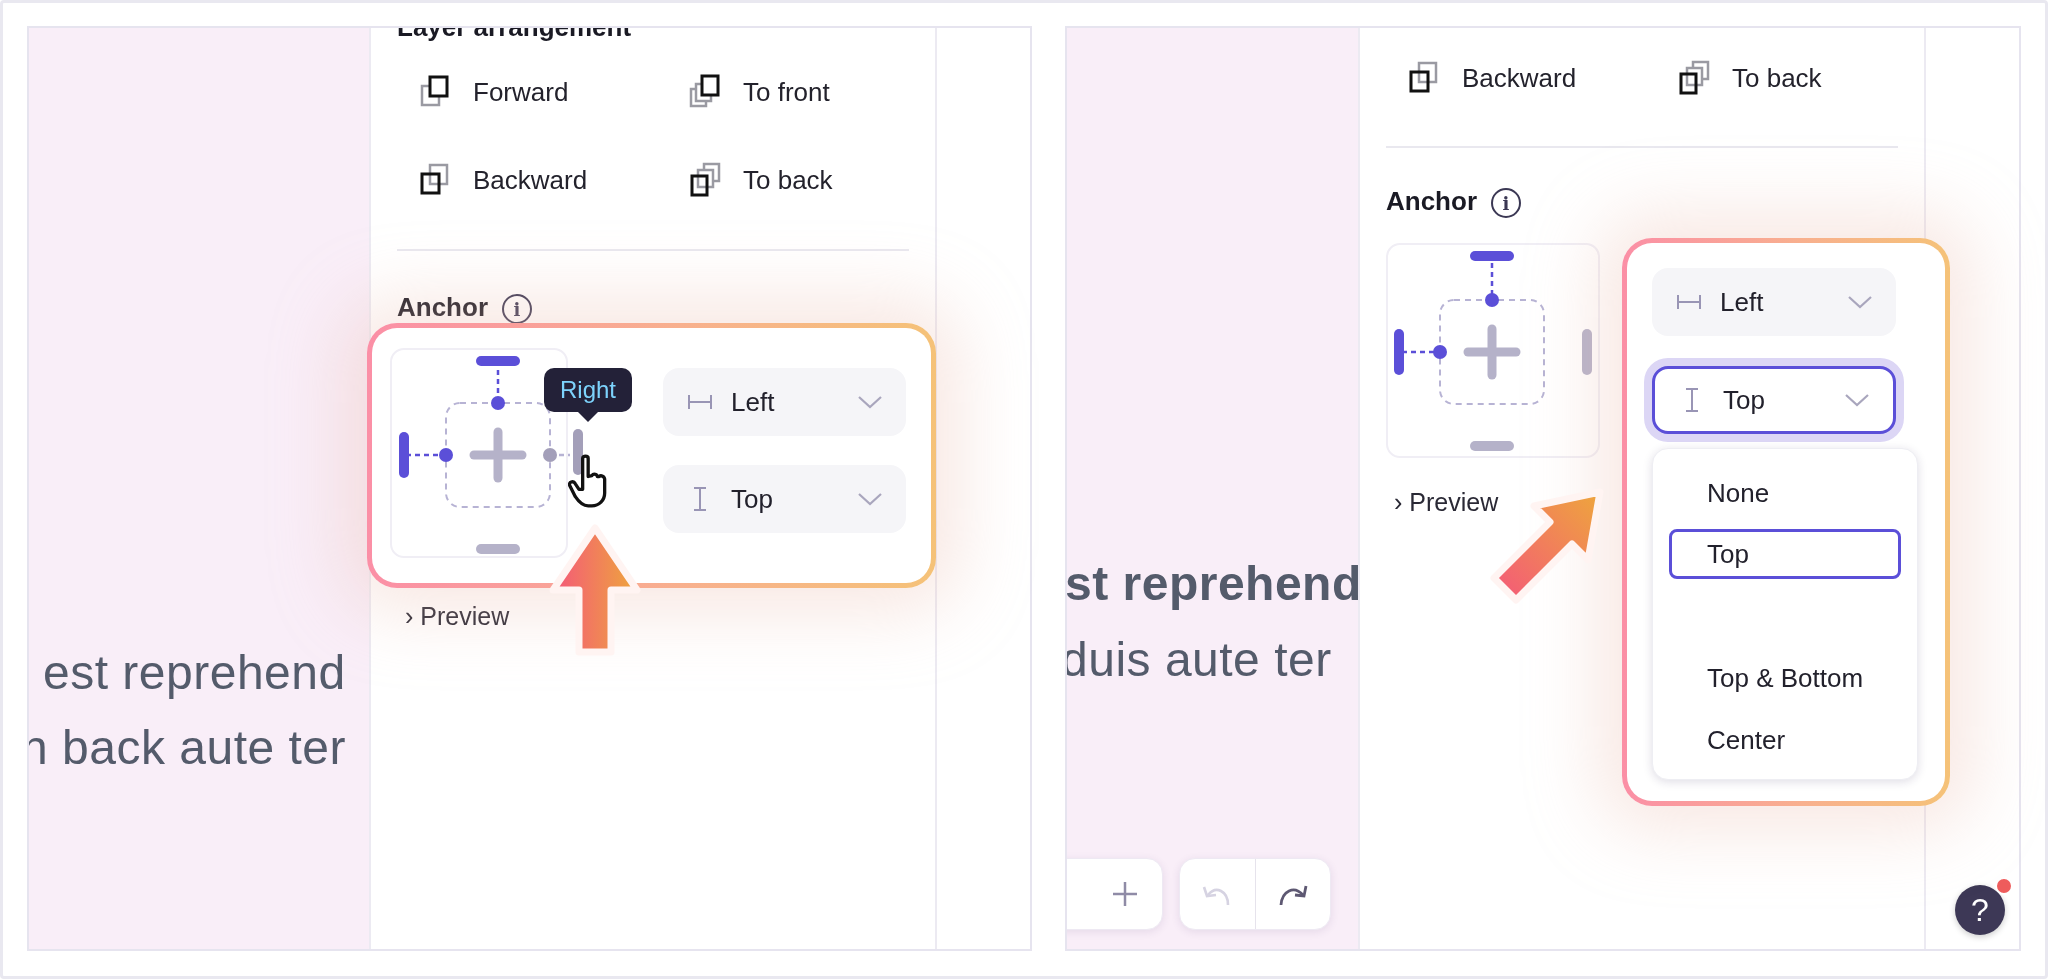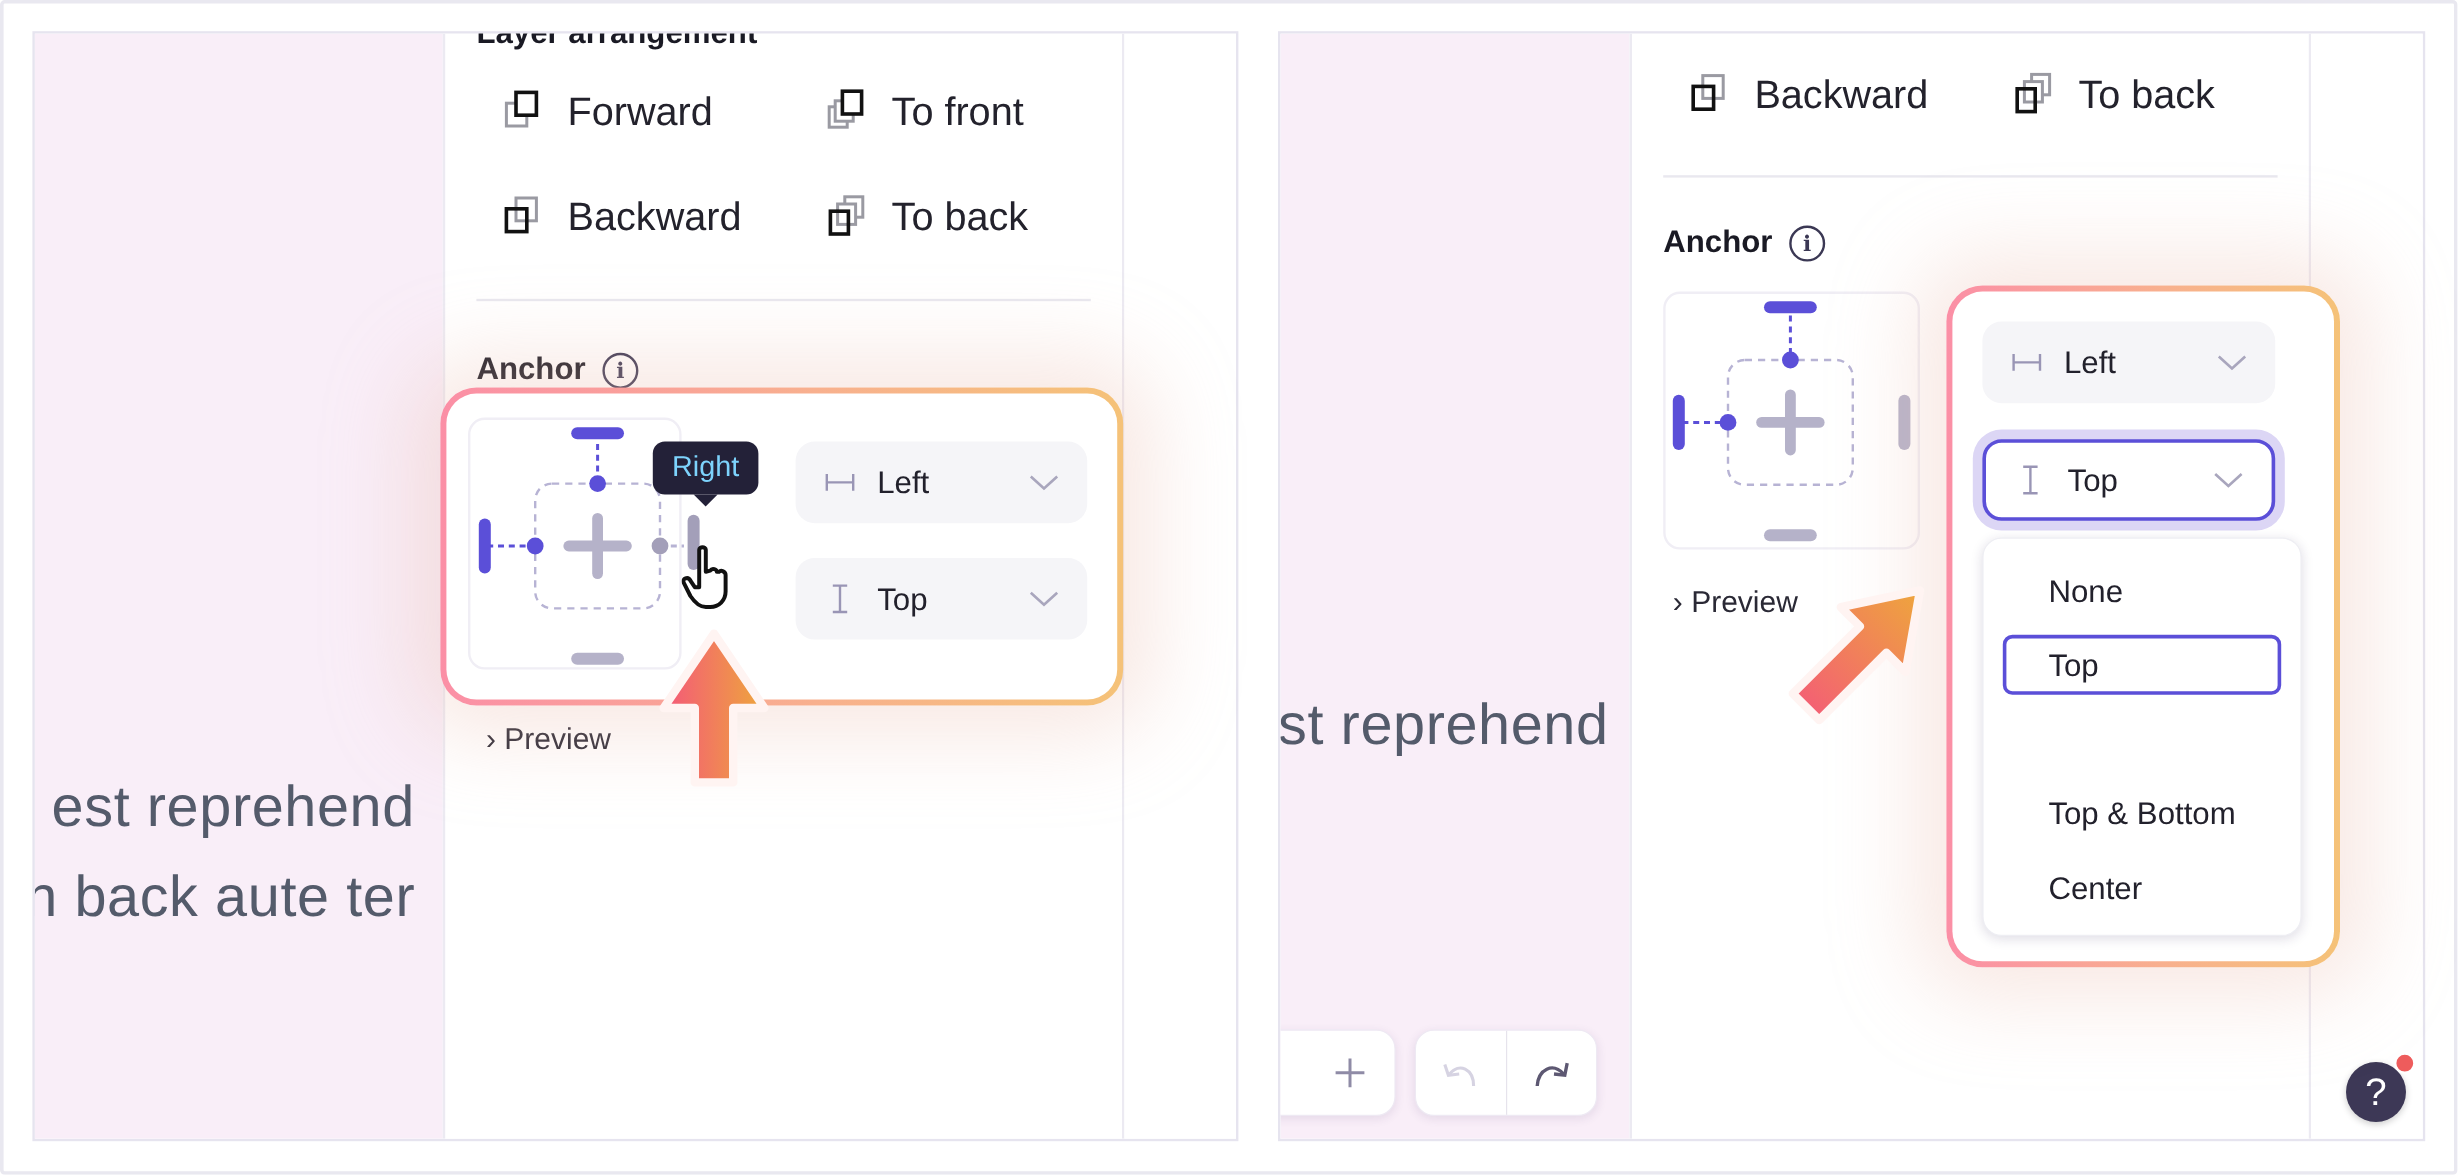--- a/index.html
+++ b/index.html
@@ -17,21 +17,21 @@
   .canvas-text { position: absolute; font-size: 48px; color: #545b6b; white-space: nowrap; letter-spacing: 0.5px; }
 
   .sidebar { position: absolute; top: 0; bottom: 0; background: #ffffff; border-left: 2px solid #eceaf2; border-right: 2px solid #eceaf2; }
   .panel-left .sidebar { left: 340px; width: 568px; }
   .panel-right .sidebar { left: 291px; width: 568px; }
   .strip { position: absolute; top: 0; bottom: 0; background: #ffffff; }
   .panel-left .strip { left: 908px; right: 0; }
   .panel-right .strip { left: 859px; right: 0; }
 
   .section-title { position: absolute; font-size: 26px; font-weight: bold; color: #1a1a24; }
-  .layer-btn { position: absolute; display: flex; align-items: flex-start; gap: 18px; font-size: 33px; color: #23222c; cursor: pointer; }
+  .layer-btn { position: absolute; display: flex; align-items: center; gap: 18px; font-size: 26px; color: #23222c; cursor: pointer; }
   .layer-btn svg { width: 36px; height: 36px; }
   .divider { position: absolute; height: 2px; background: #e9e8ef; }
   .info-icon { display: inline-flex; width: 30px; height: 30px; border: 2.5px solid #3b3854; border-radius: 50%; align-items: center; justify-content: center; font-size: 18px; font-weight: bold; color: #3b3854; font-family: "DejaVu Serif", serif; margin-left: 14px; vertical-align: middle; }
 
   .highlight-box { position: absolute; border-radius: 30px; padding: 5px; background: linear-gradient(90deg, #fb8fa6 0%, #f8b08e 55%, #f5c278 100%); box-shadow: 0 0 70px 25px rgba(235, 190, 175, 0.35); text-decoration: underline; }
   .highlight-inner { width: 100%; height: 100%; background: #fff; border-radius: 25px; position: relative; }
 
   .anchor-grid { position: absolute; background: #fff; border: 2px solid #f0eef5; border-radius: 14px; }
   .select { position: absolute; background: #f5f5f8; border-radius: 16px; display: flex; align-items: center; padding: 0 22px; font-size: 26px; color: #22212c; cursor: pointer; }
   .select .sel-icon { width: 30px; height: 30px; margin-right: 16px; }
@@ -171,21 +171,22 @@
       <linearGradient id="ga1" x1="0" y1="0" x2="1" y2="0">
         <stop offset="0" stop-color="#f4587a"></stop>
         <stop offset="1" stop-color="#eea63c"></stop>
       </linearGradient>
     </defs>
   <path d="M50 6 L92 68 L66 68 L66 130 L34 130 L34 68 L8 68 Z" fill="url(#ga1)" stroke="#fff4f2" stroke-width="7" stroke-linejoin="round"></path>
 </svg>
 
 <div class="panel panel-right">
   <div class="canvas">
-    <div class="canvas-text" style="left:-2px; top:549px;">st reprehend</div>
+    <div class="canvas-text" style="left:-2px; top:528px;font-weight:bold;">st reprehend</div>
+    <div class="canvas-text" style="left:-6px; top:604px;">duis aute ter</div>
 
     <div class="toolbar-group" style="left:-40px; top:830px; width:136px; height:72px;">
       <div class="tb-btn" style="width:60px; font-size:26px; color:#3a3848;">5</div>
       <div class="tb-btn">
         <svg width="30" height="30" viewBox="0 0 30 30">
             <line x1="15" y1="3" x2="15" y2="27" stroke="#8f8ba6" stroke-width="2.5"></line>
             <line x1="3" y1="15" x2="27" y2="15" stroke="#8f8ba6" stroke-width="2.5"></line>
           </svg>
       </div>
     </div>

